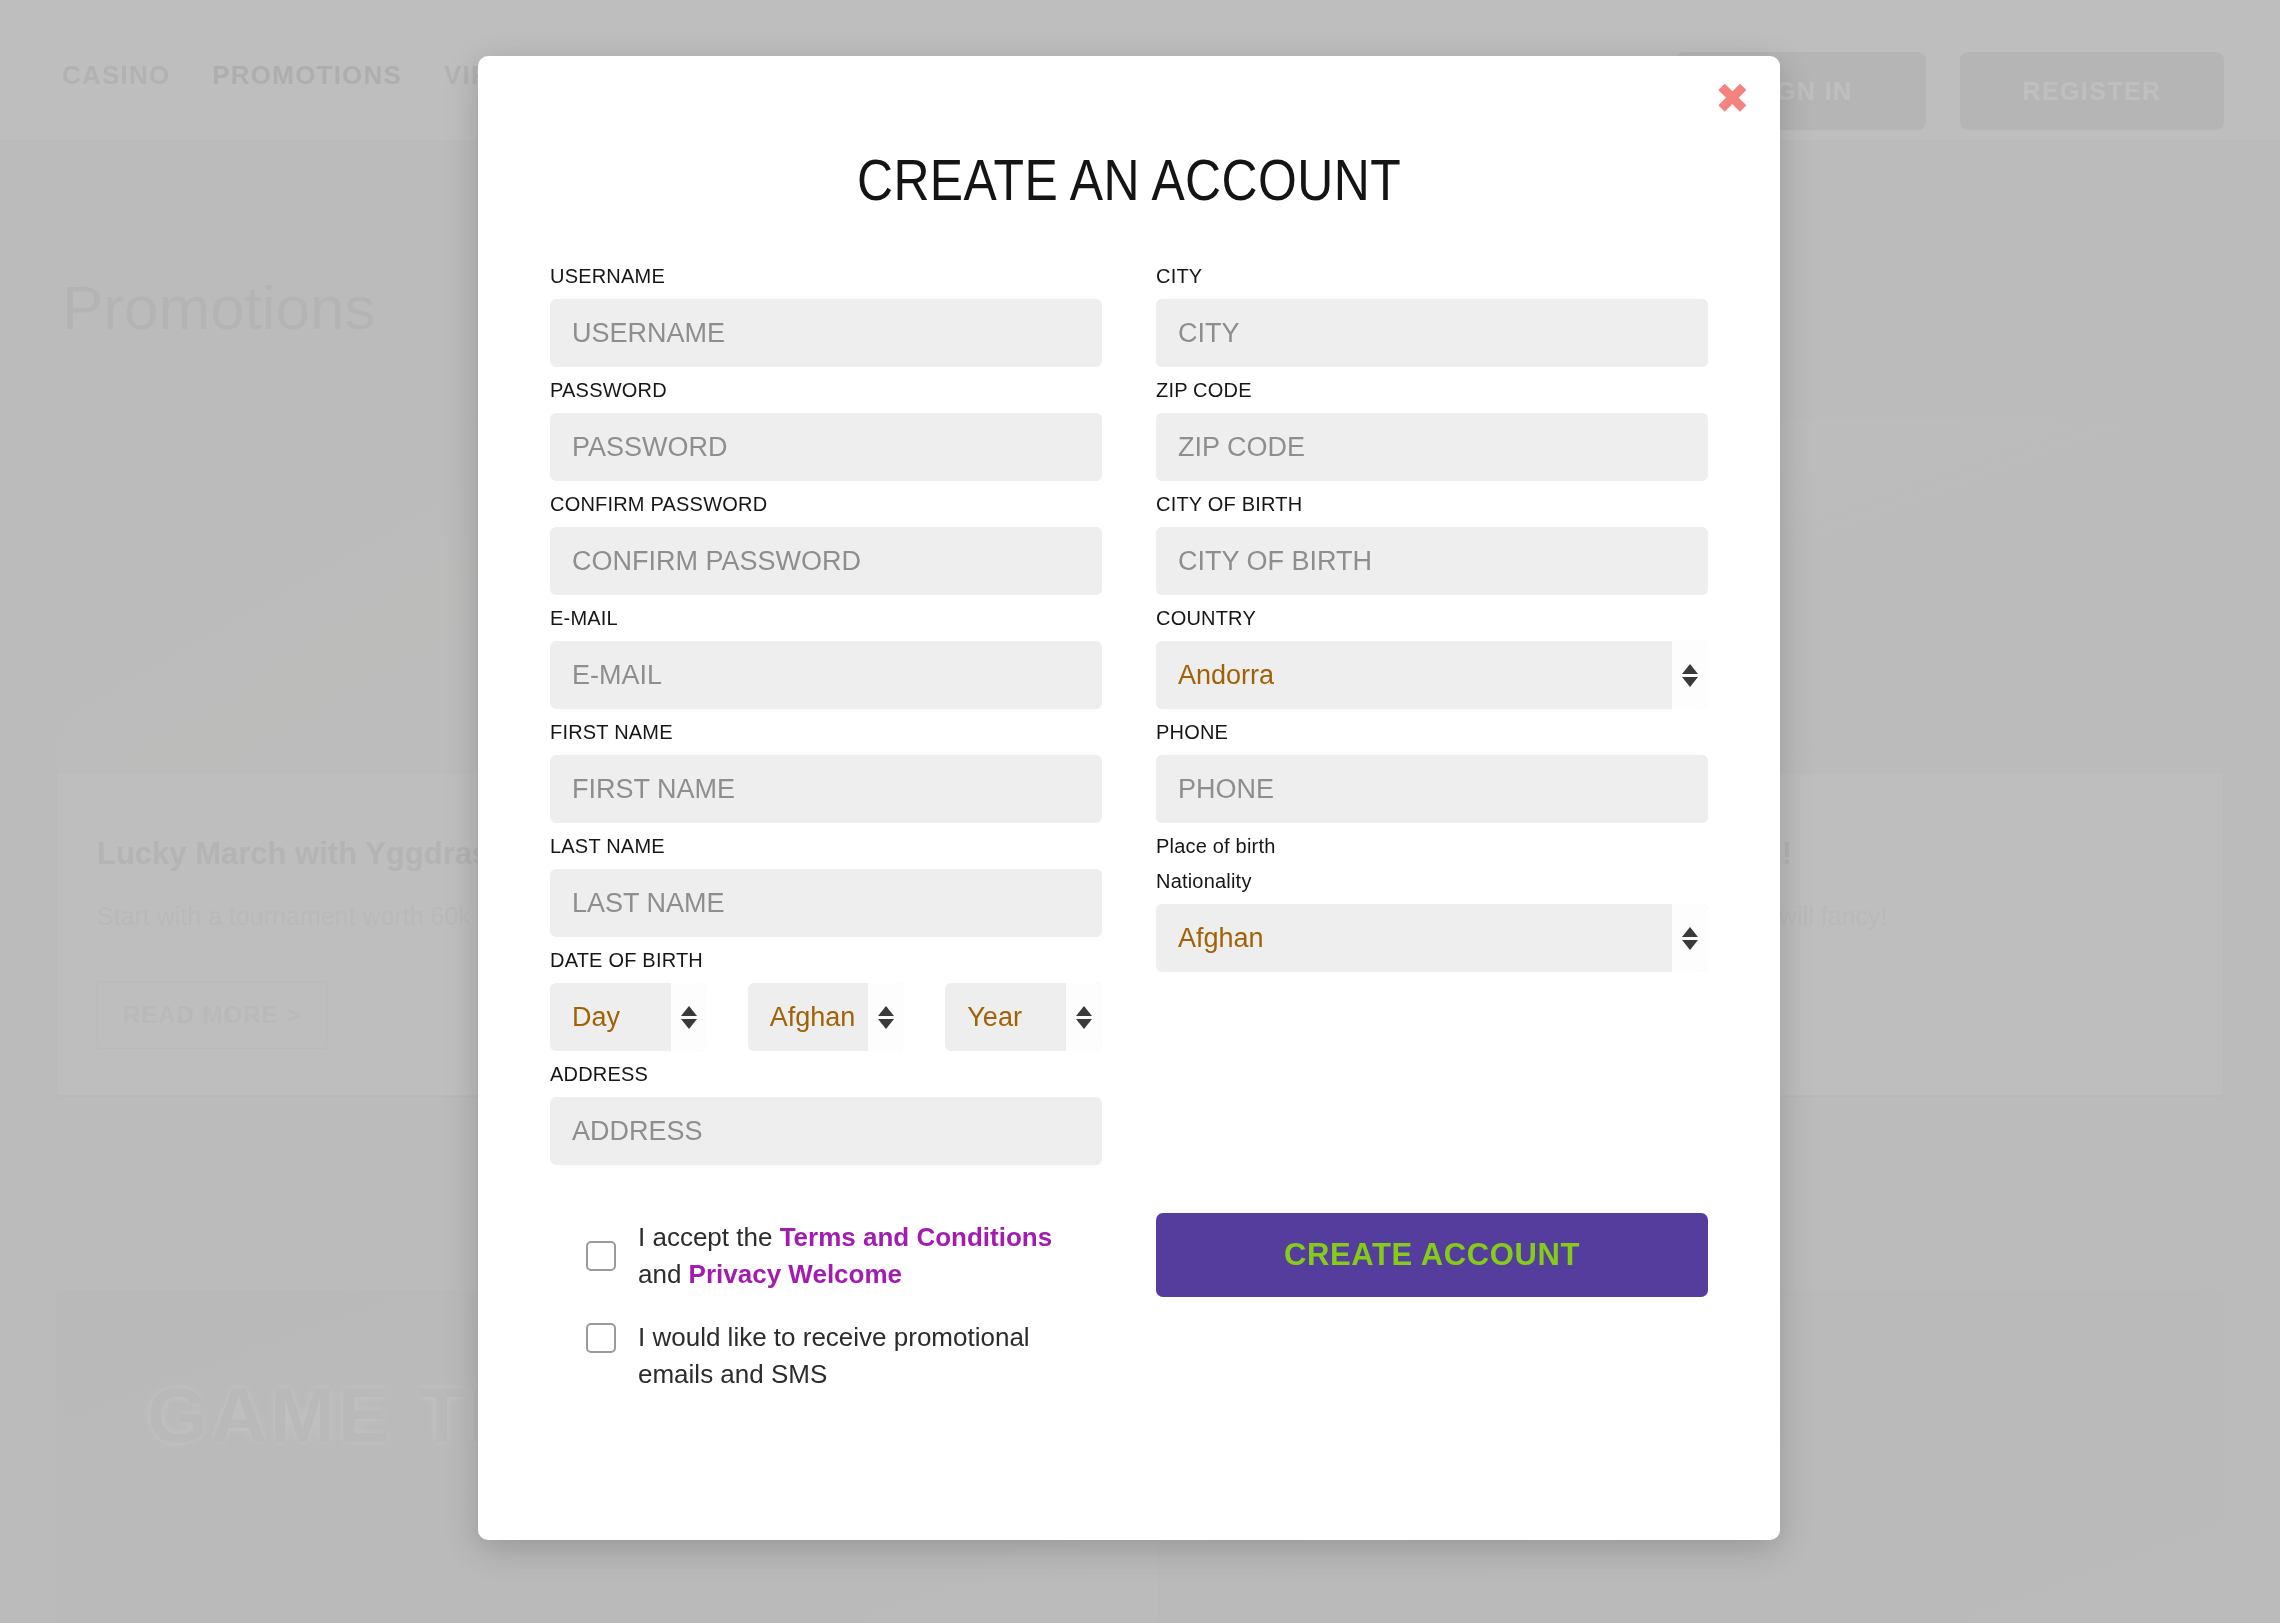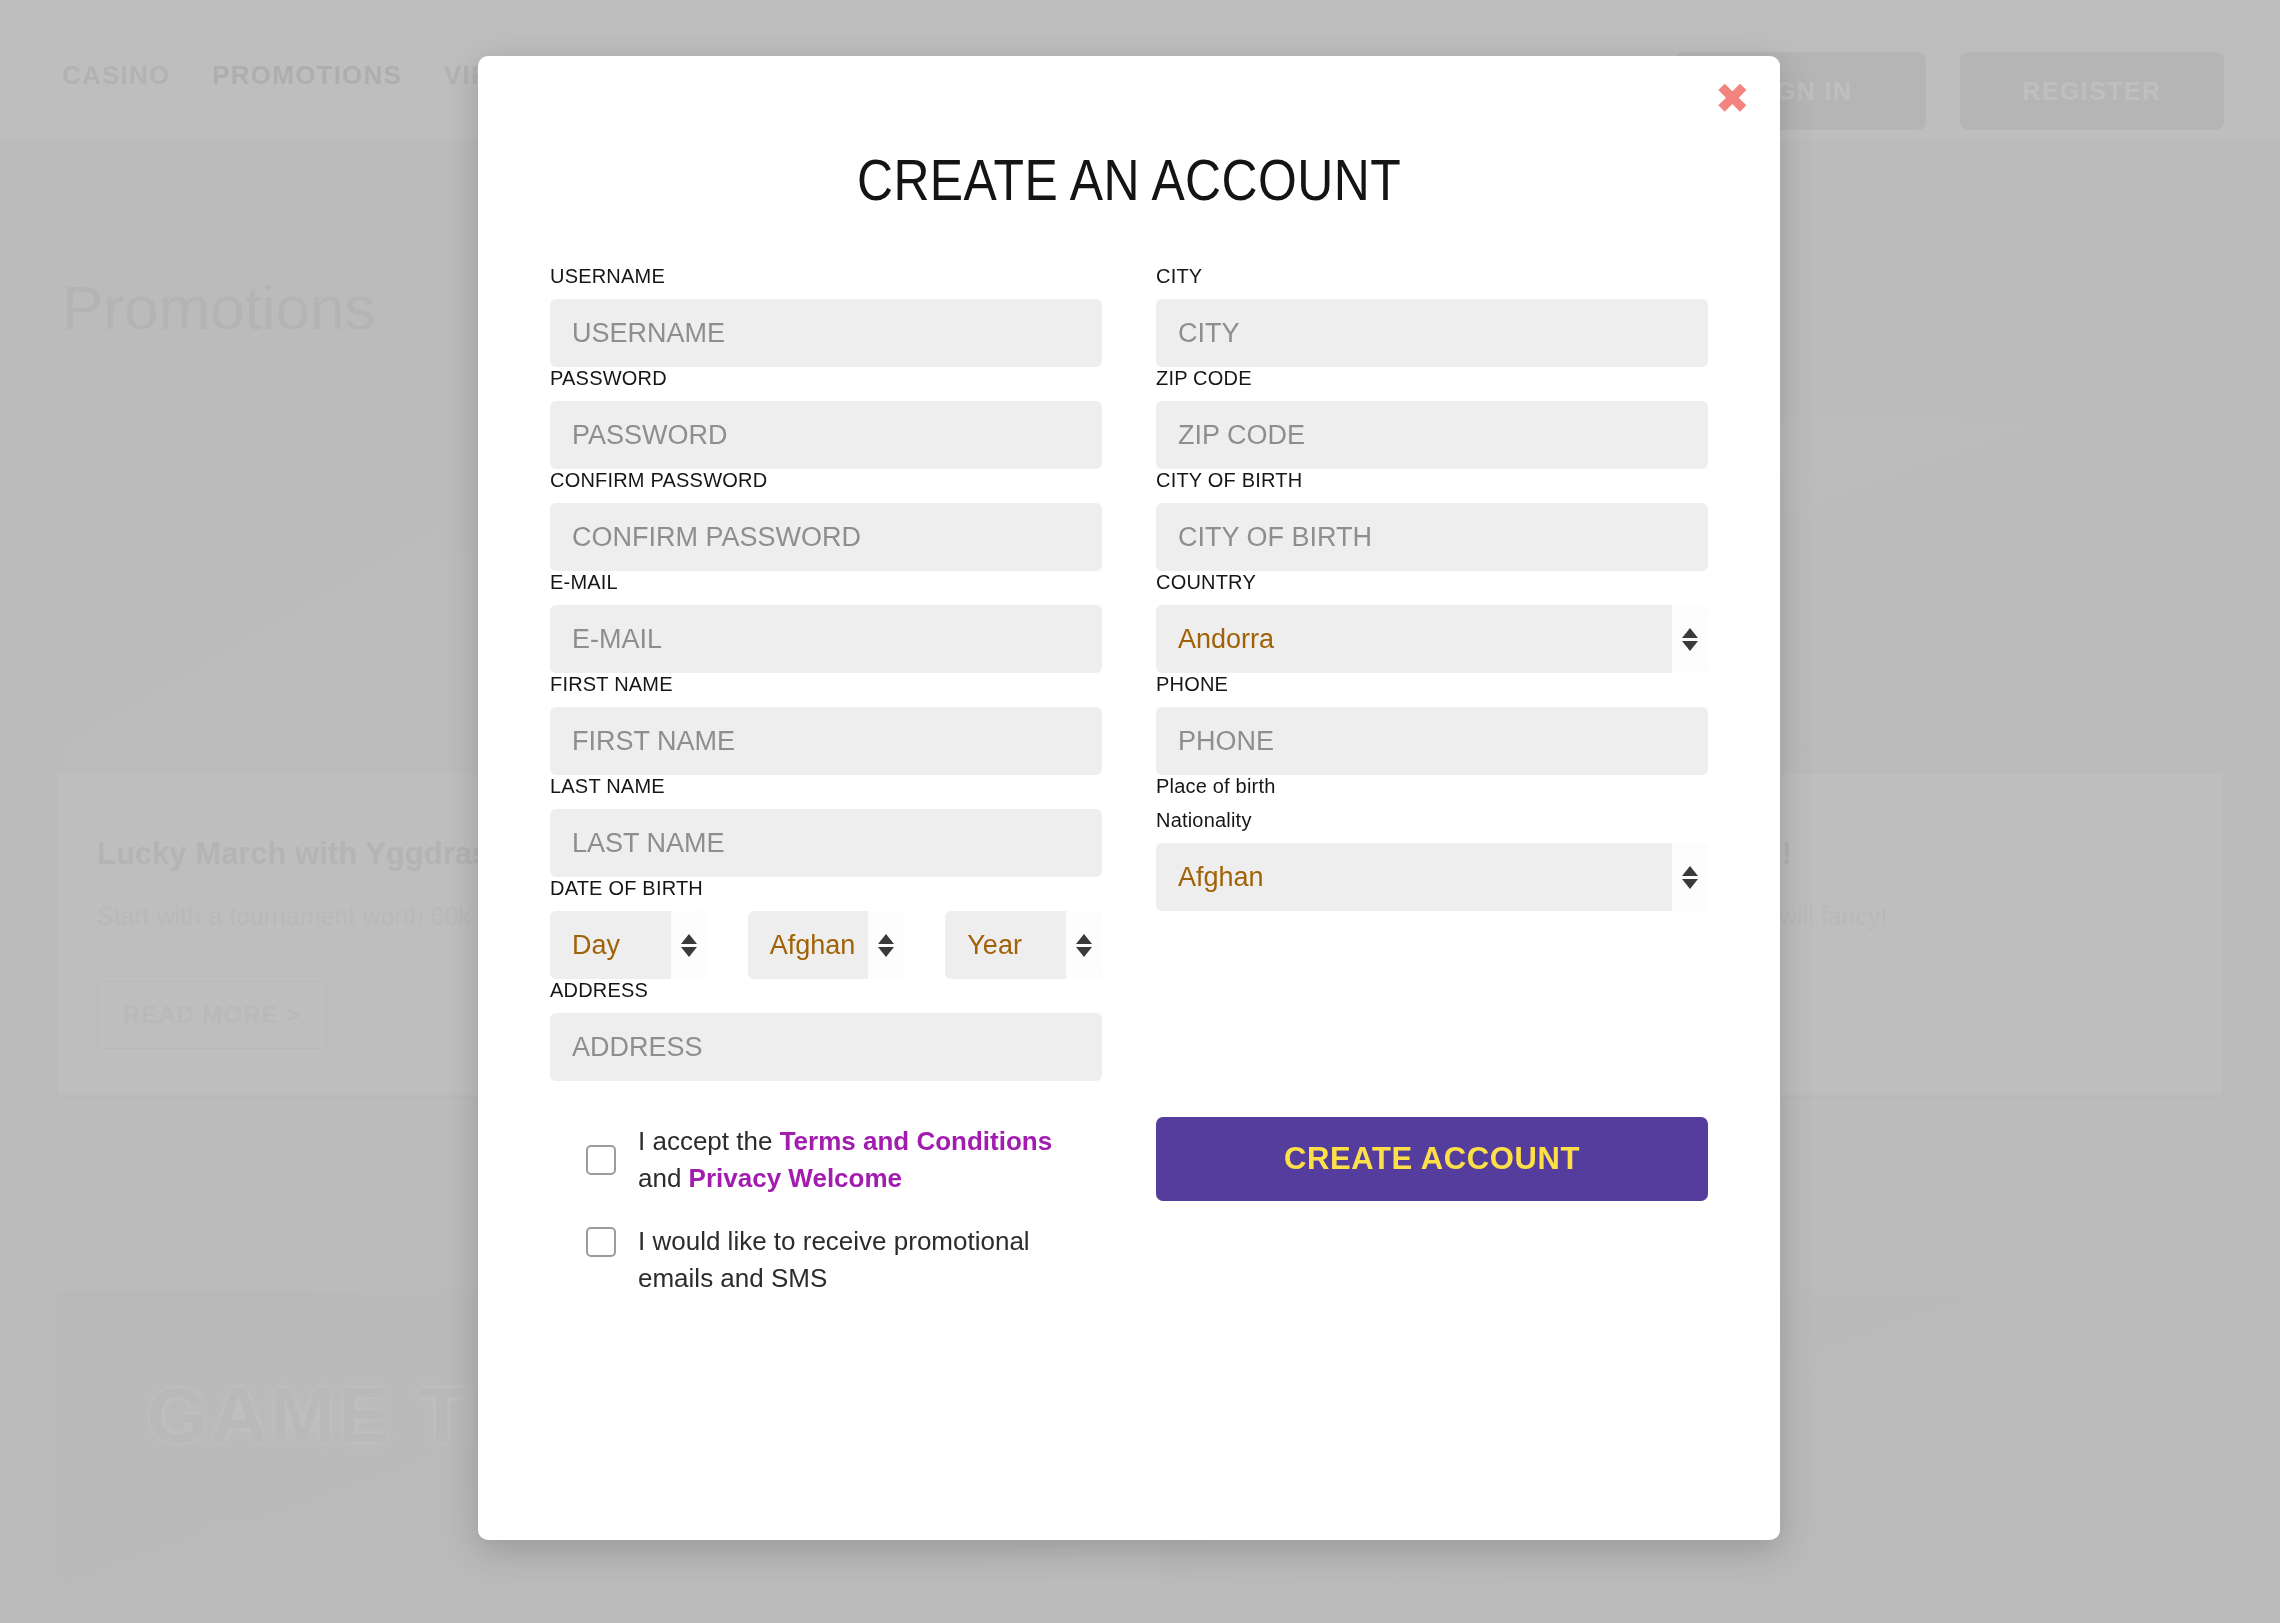--- a/index.html
+++ b/index.html
@@ -216,21 +216,21 @@
     transform-origin: center;
   }
 
   #form-grid {
     margin: 52px 72px 0 72px;
     display: grid;
     grid-template-columns: 1fr 1fr;
     column-gap: 54px;
   }
 
-  .field { margin-bottom: 0; }
+  .field { margin-bottom: 12px; }
   .field-label {
     font-size: 20px;
     font-weight: 500;
     color: #161616;
     letter-spacing: 0.2px;
     margin-bottom: 11px;
     display: block;
   }
 
   .inp {
@@ -322,21 +322,21 @@
     color: #a21caf;
     font-weight: bold;
     text-decoration: none;
     cursor: pointer;
   }
 
   #submit-btn {
     width: 100%;
     height: 84px;
     background: #553d9e;
-    color: #fde047;
+    color: #84cc16;
     border: none;
     border-radius: 7px;
     font-size: 31px;
     font-weight: bold;
     letter-spacing: 0.6px;
     cursor: pointer;
     font-family: "Liberation Sans", sans-serif;
   }
 </style>
 </head>

